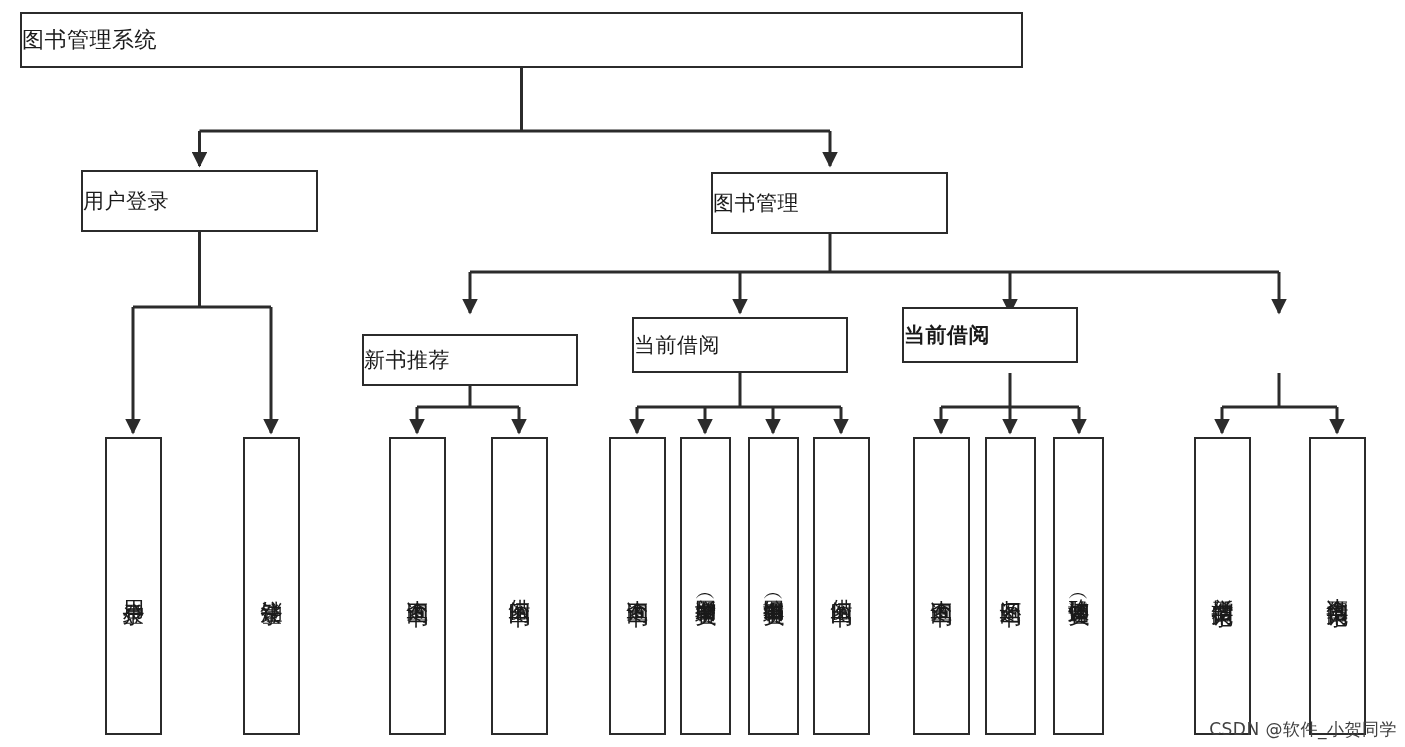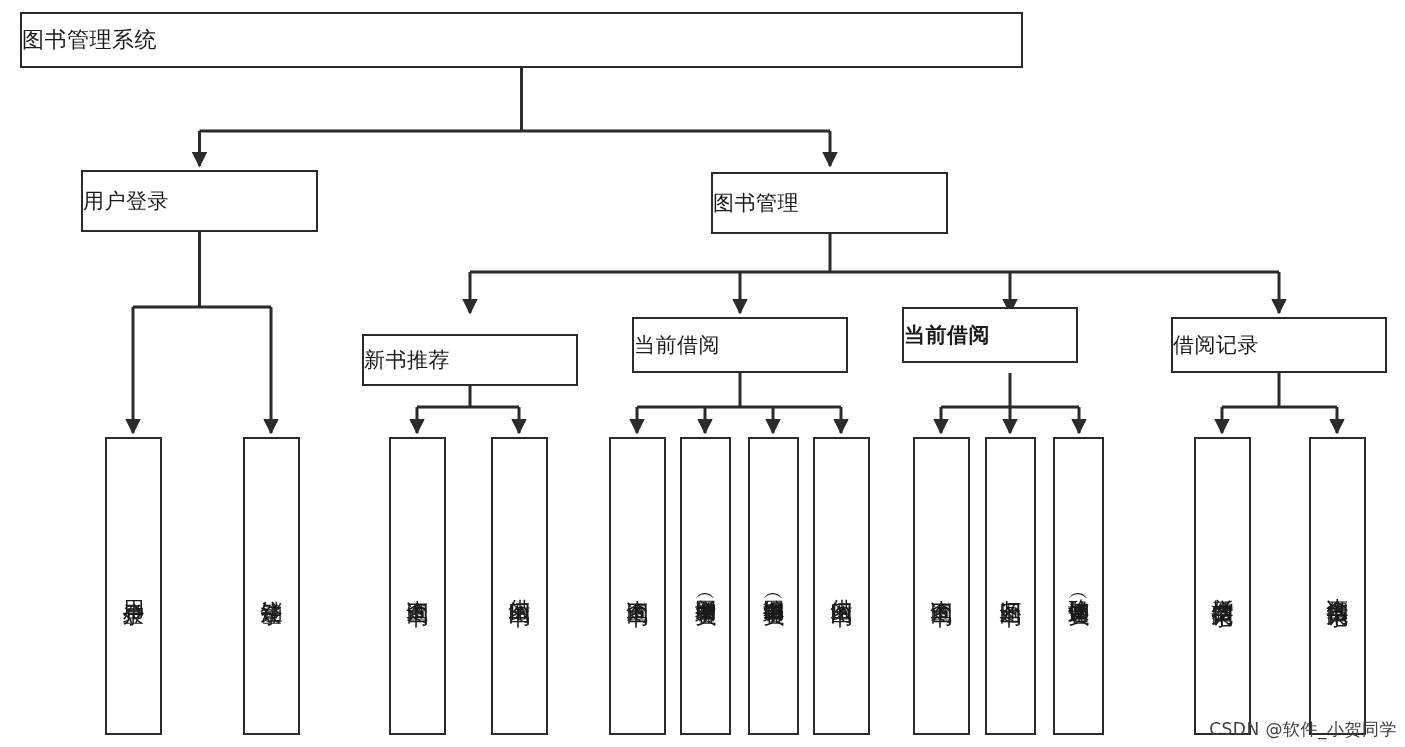--- a/index.html
+++ b/index.html
@@ -148,23 +148,20 @@
 
   <div class="node horiz" style="left:362px; top:334px; width:216px; height:52px;">
     <span class="node-label">新书推荐</span>
   </div>
   <div class="node horiz" style="left:632px; top:317px; width:216px; height:56px;">
     <span class="node-label">当前借阅</span>
   </div>
   <div class="node horiz" style="left:902px; top:307px; width:176px; height:56px;font-weight:bold;">
     <span class="node-label">当前借阅</span>
   </div>
-  <div class="node horiz" style="left:1171px; top:317px; width:216px; height:56px;">
-    <span class="node-label">借阅记录</span>
-  </div>
 
   <div class="node vert" style="left:105px; top:437px; width:57px; height:298px;">
     <span class="node-label">用户登录</span>
   </div>
   <div class="node vert" style="left:243px; top:437px; width:57px; height:298px;">
     <span class="node-label">注销登录</span>
   </div>
 
   <div class="node vert" style="left:389px; top:437px; width:57px; height:298px;">
     <span class="node-label">查询图书</span>

